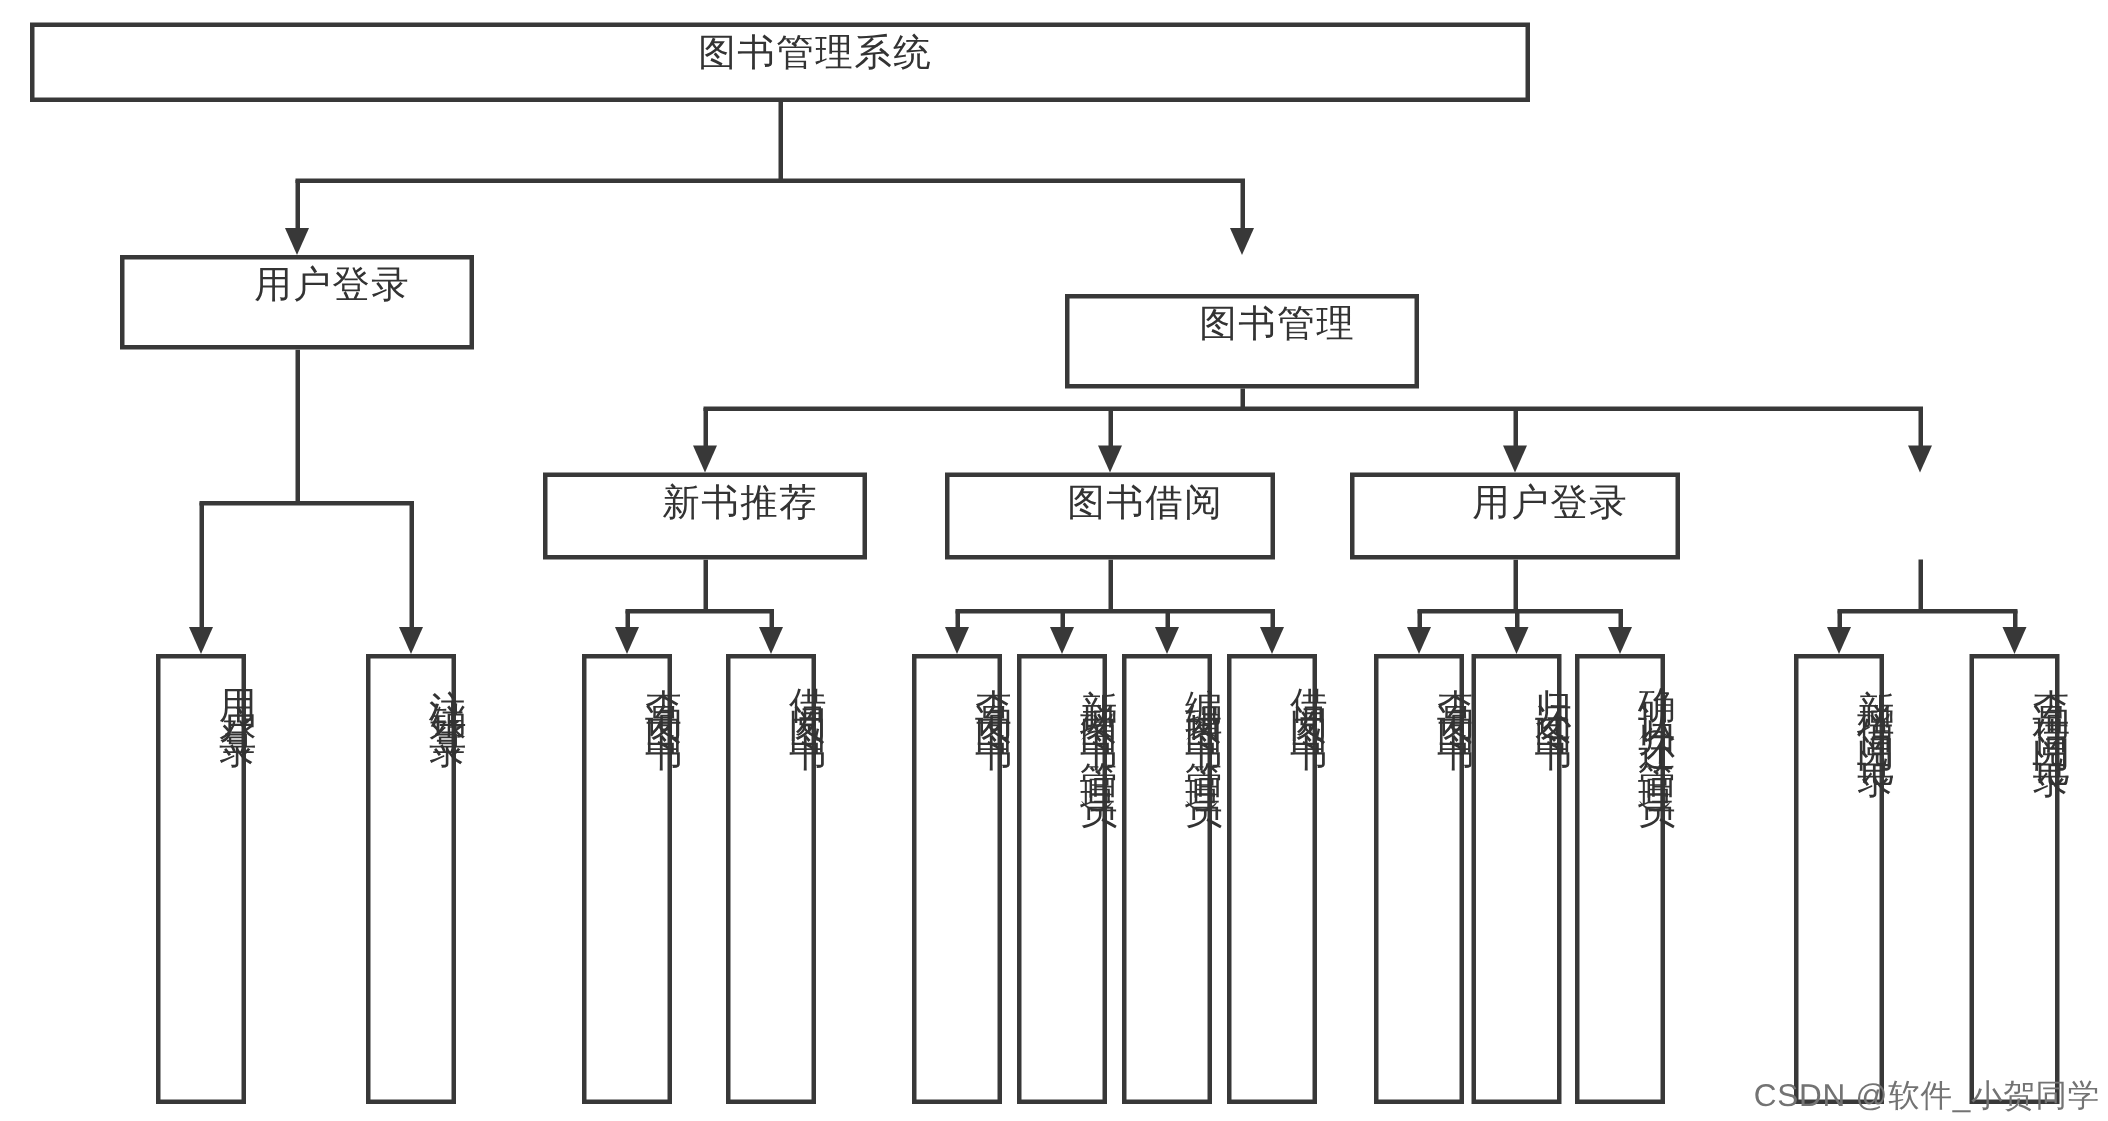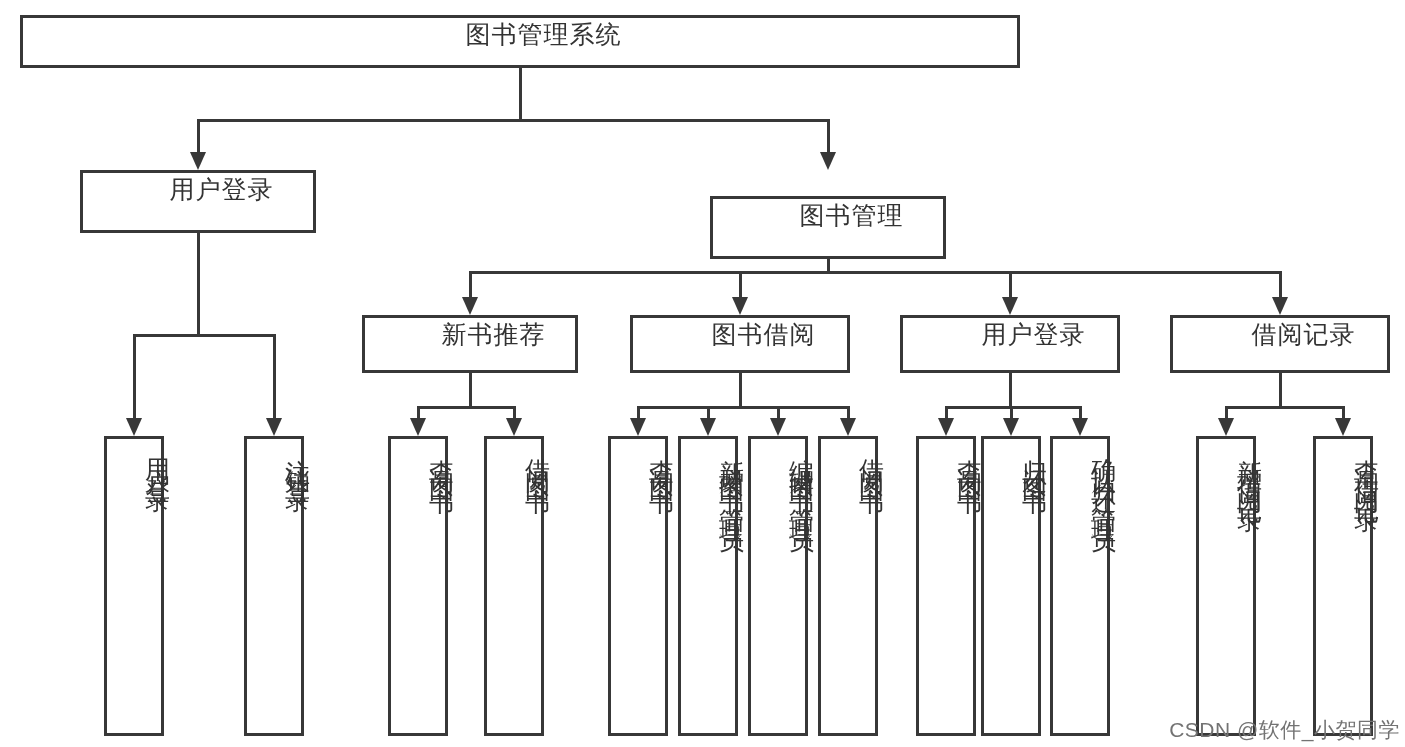--- a/index.html
+++ b/index.html
@@ -133,23 +133,20 @@
 
   <div class="box" style="left:362px; top:315px; width:216px; height:58px;">
     <span class="label">新书推荐</span>
   </div>
   <div class="box" style="left:630px; top:315px; width:220px; height:58px;">
     <span class="label">图书借阅</span>
   </div>
   <div class="box" style="left:900px; top:315px; width:220px; height:58px;">
     <span class="label">用户登录</span>
   </div>
-  <div class="box" style="left:1170px; top:315px; width:220px; height:58px;">
-    <span class="label">借阅记录</span>
-  </div>
 
   <div class="box leaf" style="left:104px; top:436px; width:60px; height:300px;">
     <span class="label">用户登录</span>
   </div>
   <div class="box leaf" style="left:244px; top:436px; width:60px; height:300px;">
     <span class="label">注销登录</span>
   </div>
 
   <div class="box leaf" style="left:388px; top:436px; width:60px; height:300px;">
     <span class="label">查询图书</span>

